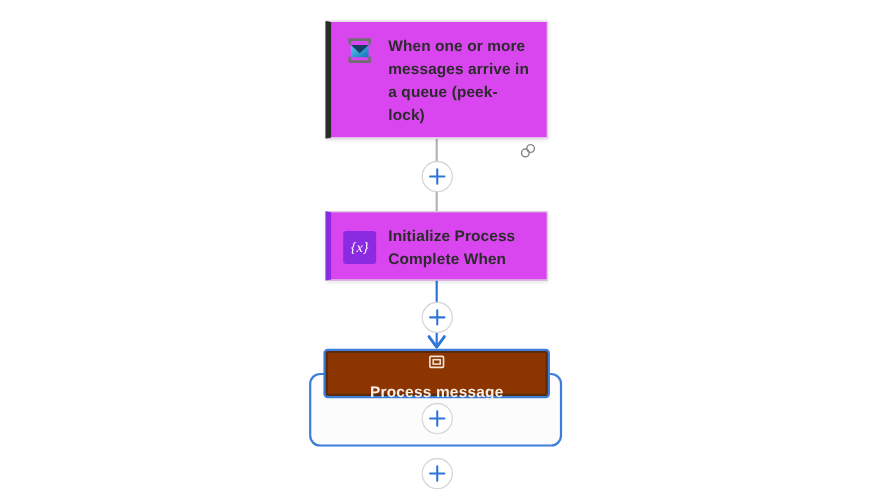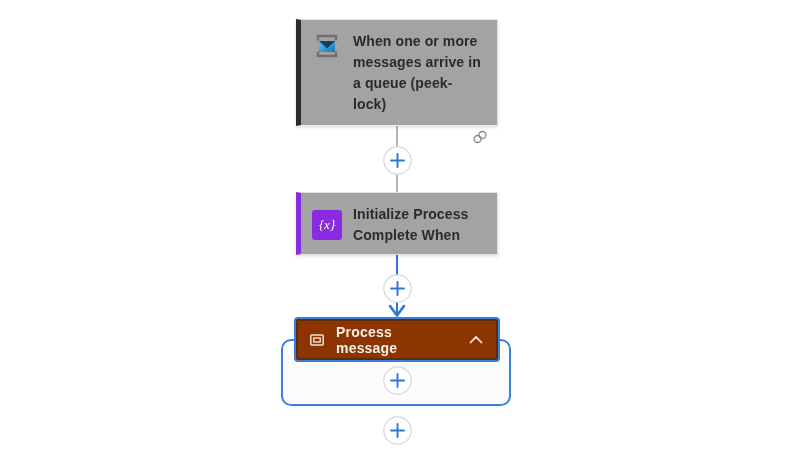--- a/index.html
+++ b/index.html
@@ -9,21 +9,21 @@
   .canvas { position:absolute; inset:0; }
 
   
   .connector { position:absolute; width:2px; }
   .connector.gray { background:#b3b3b8; }
   .connector.blue { background:#2F74D9; }
   .arrowhead { position:absolute; }
 
   
   .card {
-    position:absolute; background:#a3a3a3;
+    position:absolute; background:#d946ef;
     border:1px solid #e2e2e2; border-left:5px solid #2b2b2b;
     box-shadow:0 1.6px 3.6px rgba(0,0,0,.13), 0 .3px .9px rgba(0,0,0,.1);
     cursor:pointer;
   }
   .card-body { display:flex; align-items:flex-start; gap:11px; padding:11px 12px 10px 11px; }
   .op-icon { flex:0 0 auto; width:30px; height:30px; display:flex; align-items:center; justify-content:center; }
   .card-title { font-size:14px; font-weight:600; color:#2b2b2b; line-height:21px; letter-spacing:.1px; }
   .card-footer { border-top:1px solid #ececec; height:23px; display:flex; align-items:center; justify-content:flex-end; padding:0 9px; }
   .conn-icon { display:flex; cursor:pointer; }
 
@@ -44,20 +44,21 @@
   .scope-container {
     position:absolute; left:281px; top:339px; width:230px; height:67px;
     border:2px solid #3D7EDB; border-radius:10px; background:#fcfcfd;
   }
   .scope-header {
     position:absolute; left:296px; top:319px; width:202px; height:41px;
     border:2px solid #5b2c0a; border-radius:2px;
     box-shadow:0 0 0 2px #3D7EDB;
     display:flex; align-items:center; gap:11px; padding:0 11px;
     cursor:pointer;
+    flex-direction:column;
   }
   .scope-title { flex:1; font-size:14px; font-weight:700; color:#F8EFE7; letter-spacing:.2px; }
   .collapse-btn { background:transparent; border:none; padding:2px; cursor:pointer; display:flex; }
 </style>
 </head>
 <body>
 
 <div class="canvas">
 
   <div class="connector gray" style="left:396px; top:126px; height:66px;"></div>

